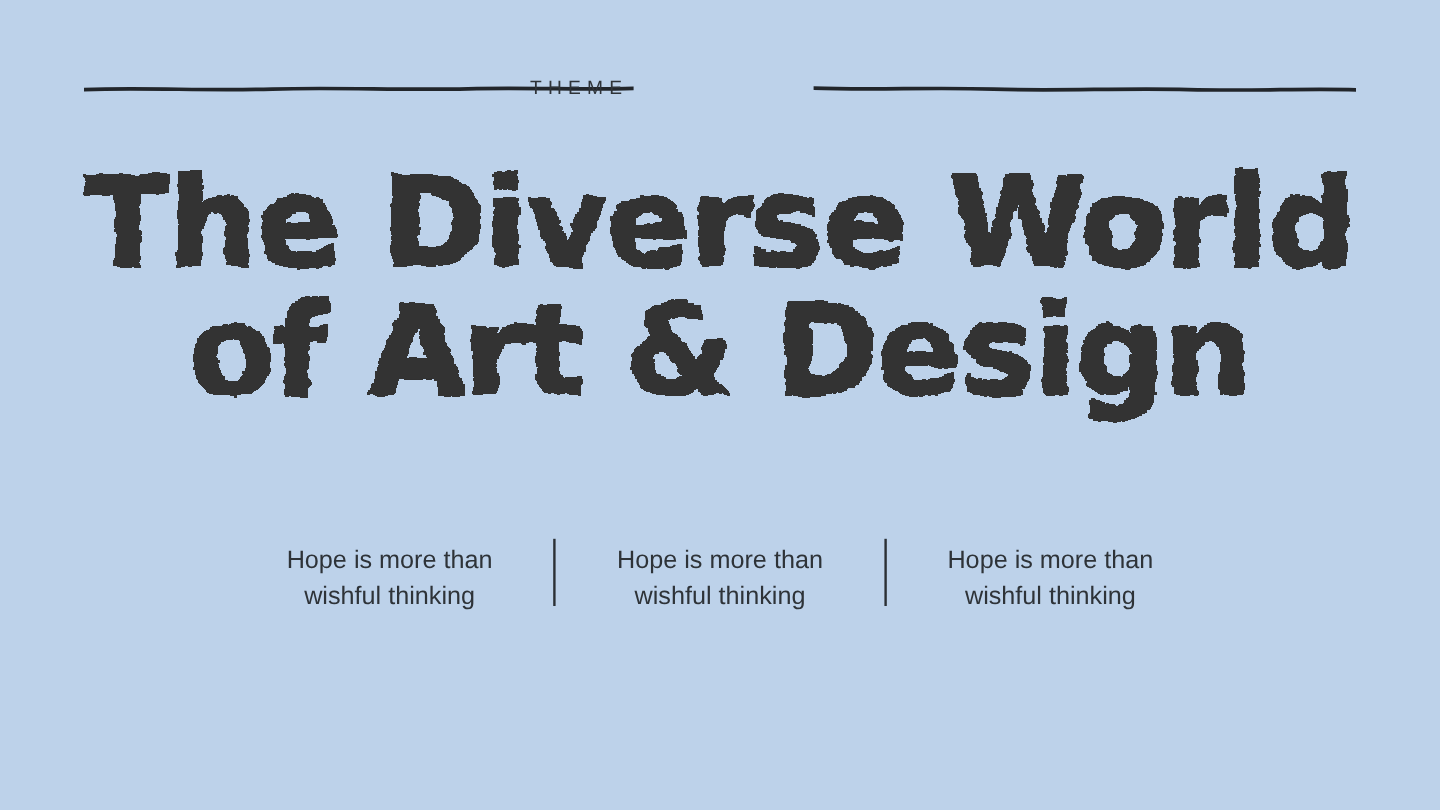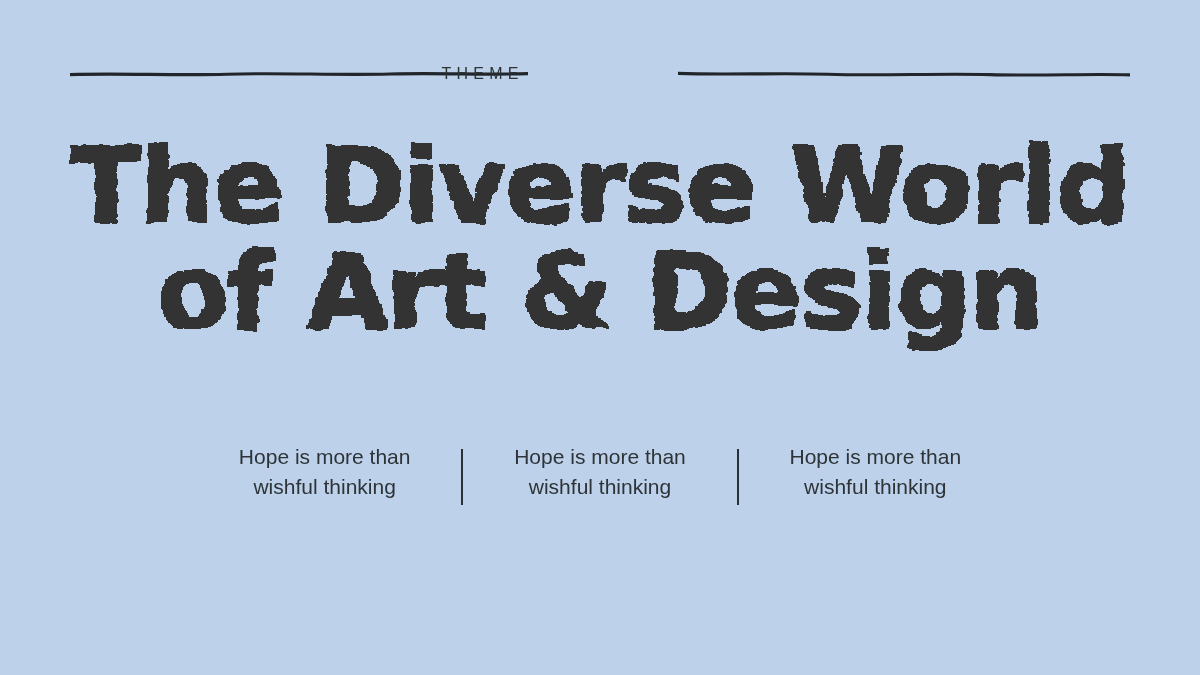--- a/index.html
+++ b/index.html
@@ -85,21 +85,21 @@
     top: 442px;
     left: 188px;
     width: 824px;
     height: 70px;
     display: flex;
     align-items: stretch;
   }
   .caption-col {
     flex: 1 1 0;
     display: flex;
-    align-items: flex-start;
+    align-items: flex-end;
     justify-content: center;
     text-align: center;
   }
   .caption-text {
     font-family: "Liberation Sans", sans-serif;
     font-size: 21px;
     font-weight: 400;
     line-height: 1.42;
     color: #2e3338;
     max-width: 230px;

